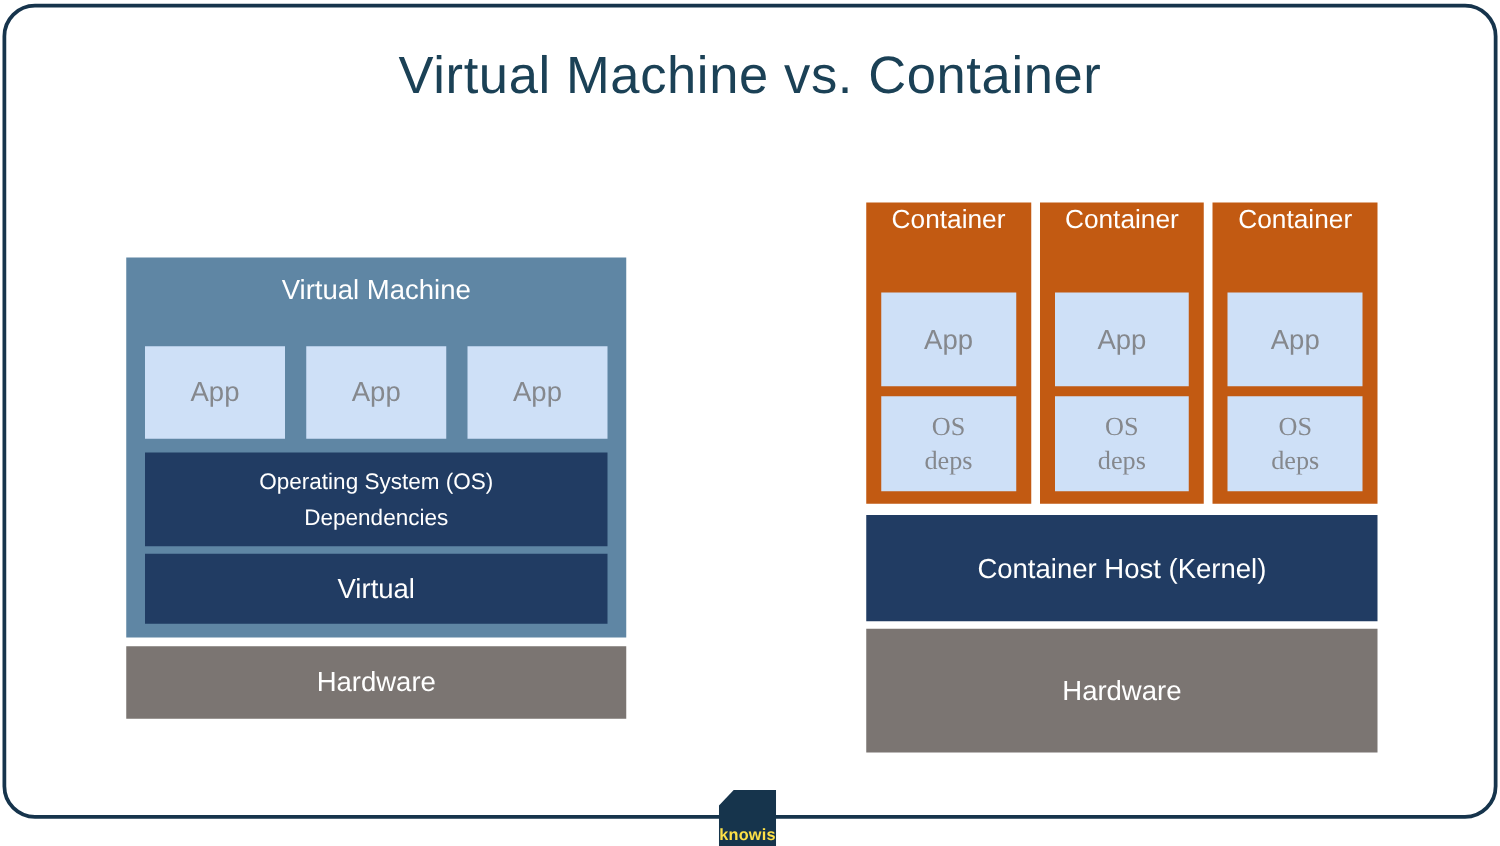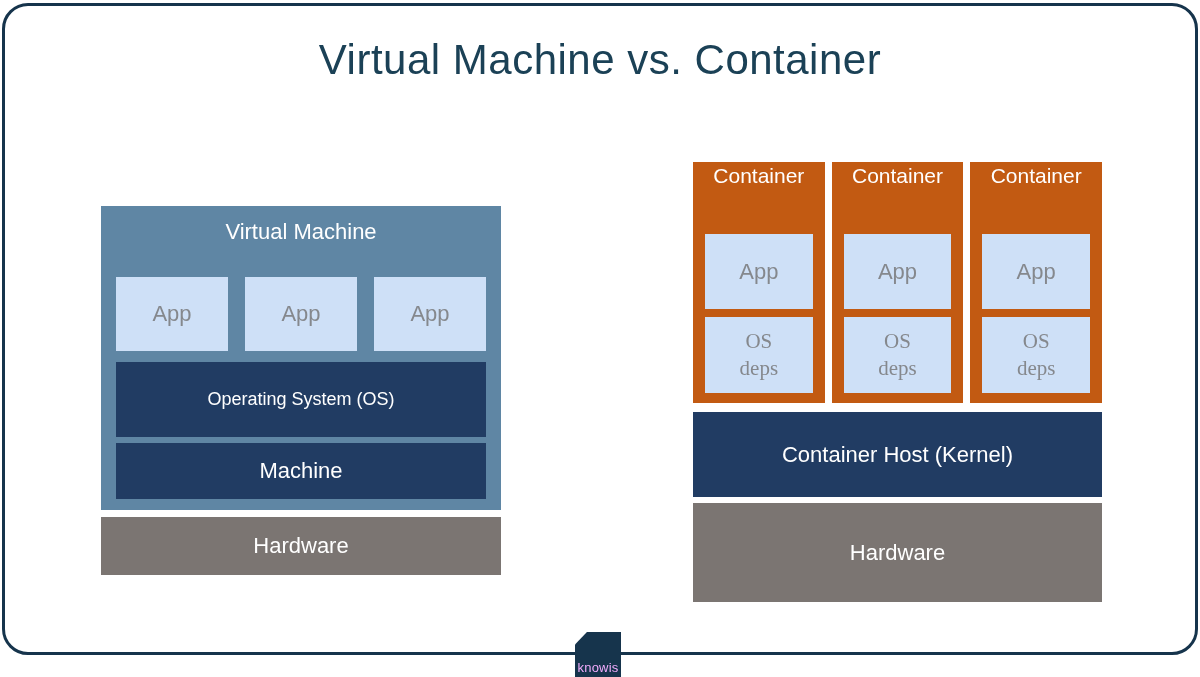--- a/index.html
+++ b/index.html
@@ -128,23 +128,23 @@
   
   .logo {
     position: absolute;
     left: 575px; top: 632px;
     width: 46px; height: 45px;
     background: #16344C;
     clip-path: polygon(26% 0, 100% 0, 100% 100%, 0 100%, 0 28%);
     display: flex; align-items: flex-end; justify-content: center;
   }
   .logo-text {
-    color: #f0abfc;
+    color: #fde047;
     font-size: 13px;
-    font-weight: normal;
+    font-weight: bold;
     padding-bottom: 2px;
     letter-spacing: 0.2px;
   }
 </style>
 </head>
 <body>
 
 <div class="page">
   <div class="frame"></div>
 
@@ -153,22 +153,23 @@
   <div class="vm-stack">
     <div class="vm-box">
       <div class="vm-title">Virtual Machine</div>
       <div class="app-row">
         <div class="app-box">App</div>
         <div class="app-box">App</div>
         <div class="app-box">App</div>
       </div>
       <div class="os-box">
         <span>Operating System (OS)</span>
-      </div>
-      <div class="kernel-box">Machine</div>
+        <span>Dependencies</span>
+      </div>
+      <div class="kernel-box">Virtual</div>
     </div>
     <div class="gray-bar hardware-left">Hardware</div>
   </div>
 
   <div class="ct-stack">
     <div class="ct-row">
       <div class="ct-col">
         <div class="ct-label">Container</div>
         <div class="ct-app">App</div>
         <div class="ct-os">

